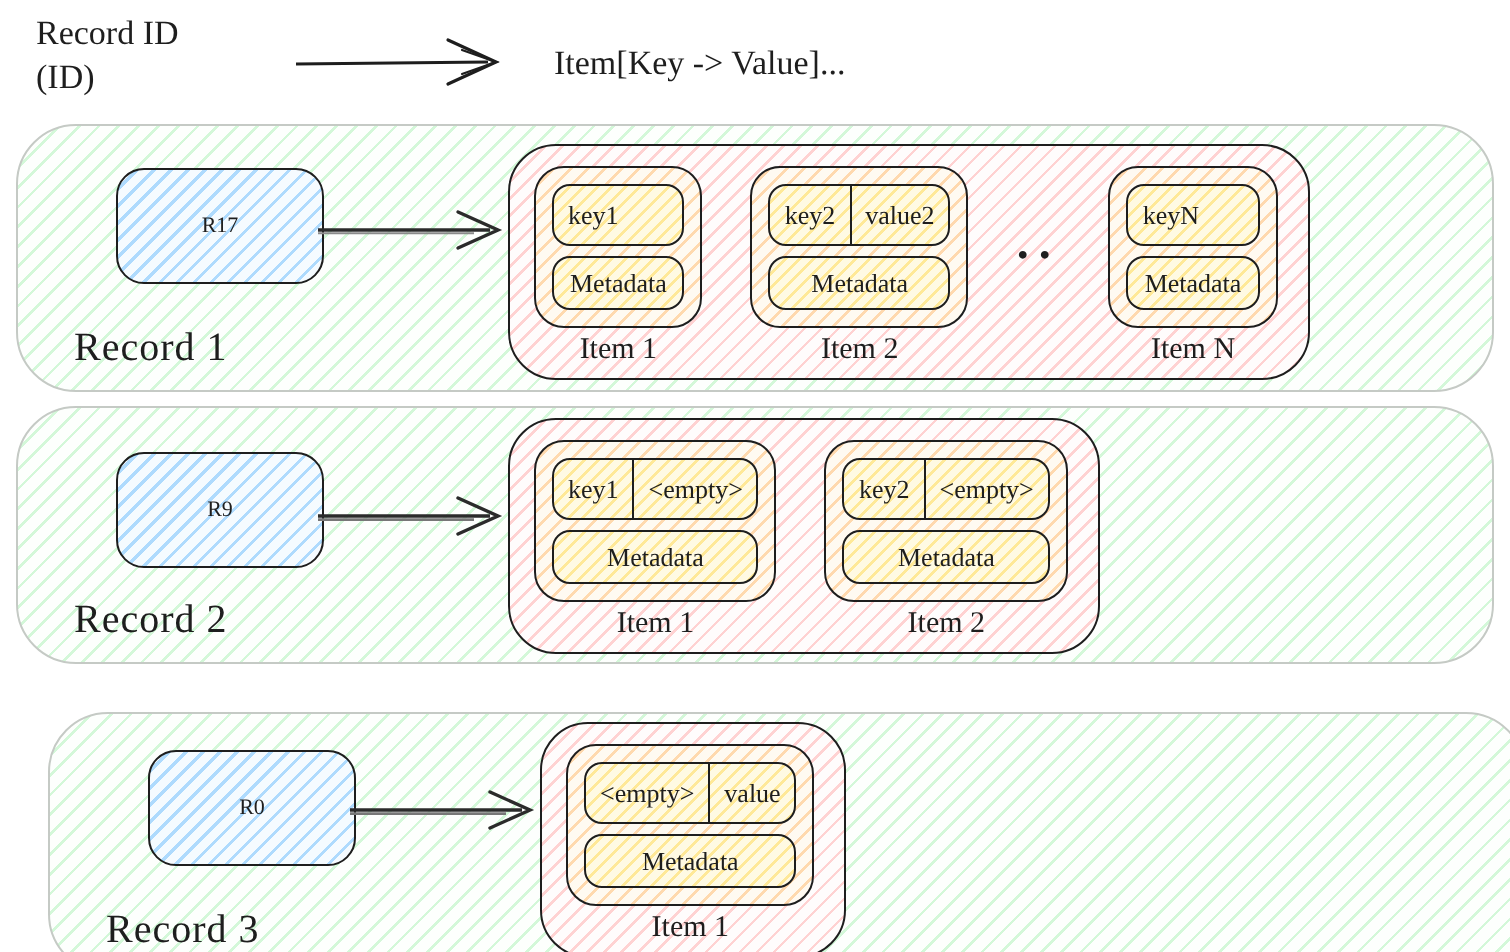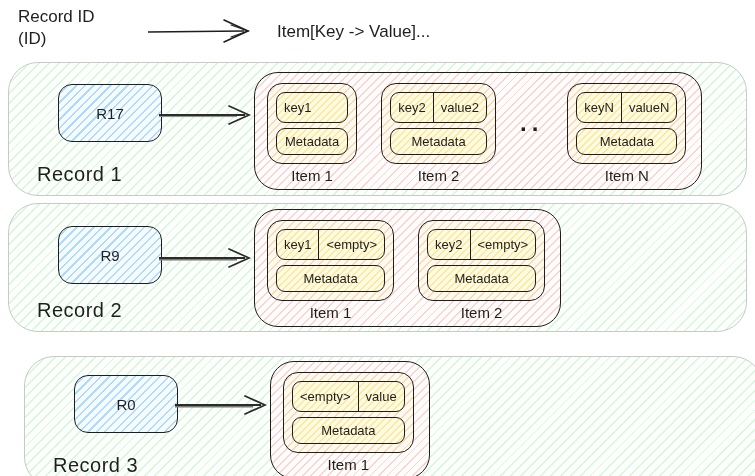--- a/index.html
+++ b/index.html
@@ -1,39 +1,39 @@
 <!DOCTYPE html>
 <html><head>
 <meta charset="utf-8">
 <style>
   html,body{margin:0;padding:0;background:#ffffff;}
   .canvas{
     position:relative;width:755px;height:476px;background:#ffffff;overflow:hidden;
-    font-family:Liberation Sans, sans-serif;color:#1e1e1e;
+    font-family:Liberation Serif, serif;color:#1e1e1e;
   }
   
   .hdr-left{position:absolute;left:18px;top:6px;font-size:17px;line-height:22px;}
   .hdr-left span{display:block;}
   .hdr-arrow{position:absolute;left:146px;top:16px;}
   .hdr-right{position:absolute;left:277px;top:22px;font-size:17px;}
   
   .row{
     position:absolute;left:8px;width:739px;border:1.5px solid #c5cac5;border-radius:30px;
     background-color:#fdfffd;
     background-image:repeating-linear-gradient(135deg,rgba(178,242,187,0.55) 0 1.3px,transparent 1.3px 7px);
     box-sizing:border-box;
   }
   .row1{top:62px;height:134px;}
   .row2{top:203px;height:129px;}
   .row3{top:356px;height:131px;margin-left:16px;}
   .id-box{
     position:absolute;left:49px;width:104px;height:58px;border:1.7px solid #1e1e1e;border-radius:14px;
     background-color:#f5fbff;
     background-image:repeating-linear-gradient(135deg,rgba(116,192,252,0.55) 0 1.5px,transparent 1.5px 6px);
-    display:flex;align-items:center;justify-content:center;font-size:15px;box-sizing:border-box;
+    display:flex;align-items:center;justify-content:center;font-size:11px;box-sizing:border-box;
   }
   .row1 .id-box{top:21px;} .row2 .id-box{top:22px;} .row3 .id-box{top:18px;}
   .record-label{position:absolute;left:28px;bottom:9px;font-size:20px;letter-spacing:0.5px;}
   .row-arrow{position:absolute;left:150px;}
   .row1 .row-arrow{top:39px;} .row2 .row-arrow{top:41px;} .row3 .row-arrow{top:35px;}
   
   .items-box{
     position:absolute;left:245px;display:inline-flex;gap:24px;align-items:flex-start;
     padding:10px 15px 5px 12px;border:1.9px solid #1e1e1e;border-radius:24px;
     background-color:#fffcfc;
@@ -109,21 +109,20 @@
           </div>
           <div class="meta">Metadata</div>
         </div>
         <div class="item-label">Item 2</div>
       </div>
       <div class="dots">..</div>
       <div class="item-group">
         <div class="item-card">
           <div class="kv">
             <span class="cell">keyN</span>
-            <span class="cell val">valueN</span>
           </div>
           <div class="meta">Metadata</div>
         </div>
         <div class="item-label">Item N</div>
       </div>
     </div>
     <div class="record-label">Record 1</div>
   </div>
 
   <div class="row row2">

